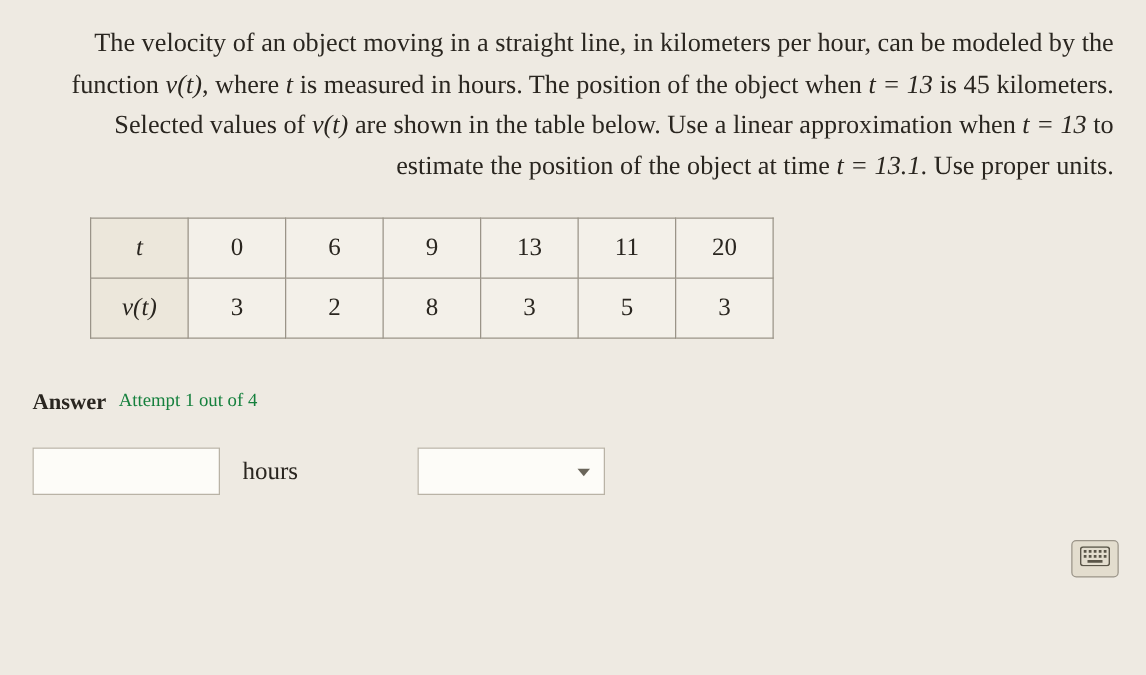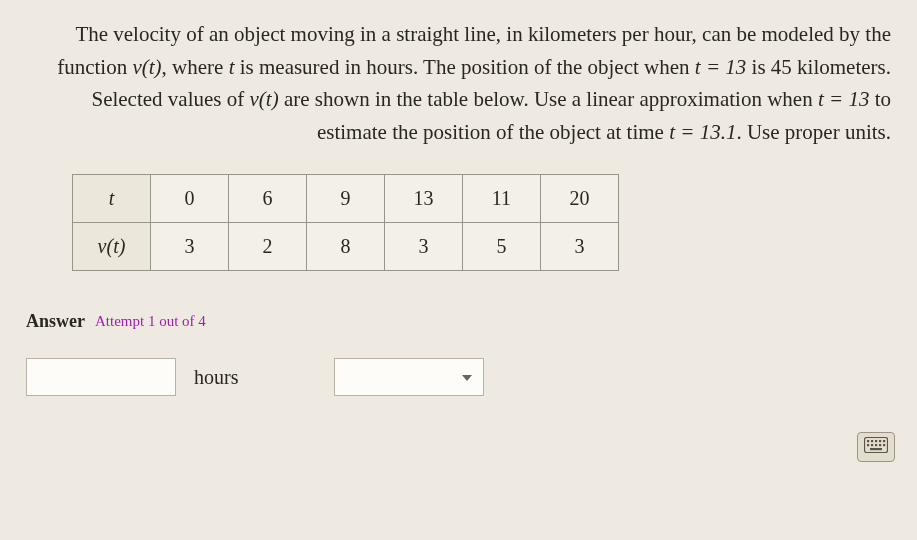--- a/index.html
+++ b/index.html
@@ -43,21 +43,21 @@
       margin-bottom: 26px;
       font-family: Liberation Serif, serif;
     }
     .answer-label {
       font-weight: bold;
       font-size: 18px;
       color: #2a2620;
     }
     .attempt {
       font-size: 15px;
-      color: #a21caf;
+      color: #15803d;
       font-weight: normal;
     }
     .input-row {
       display: flex;
       align-items: center;
       gap: 18px;
     }
     .num-input {
       width: 150px;
       height: 38px;

